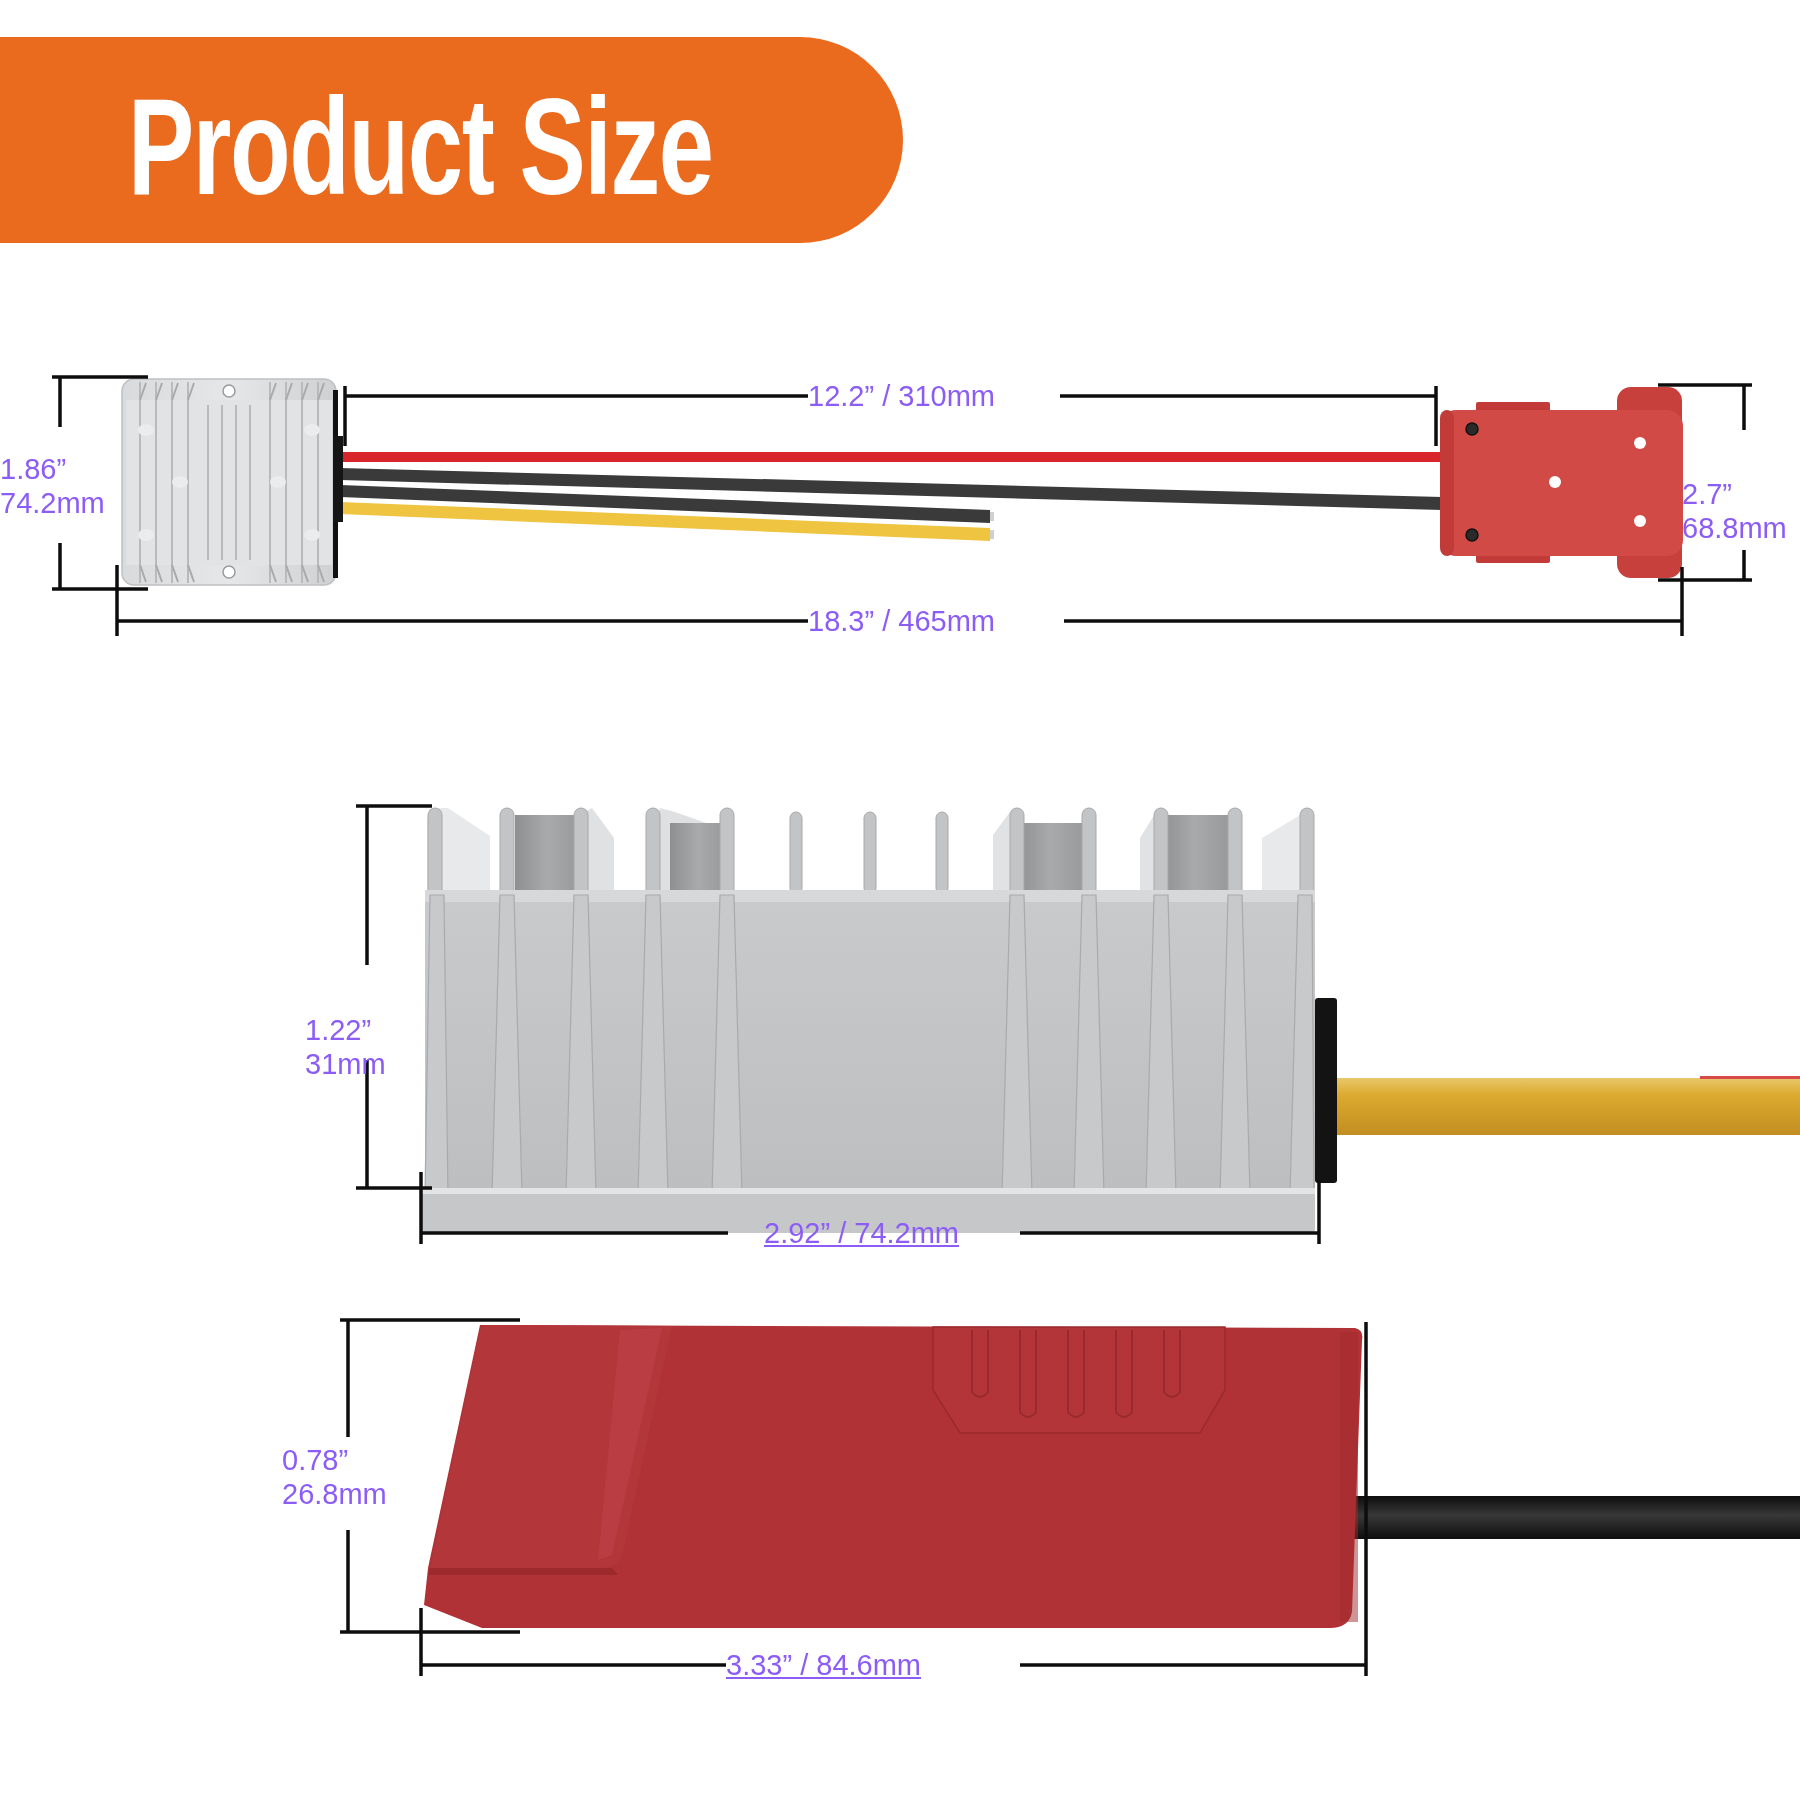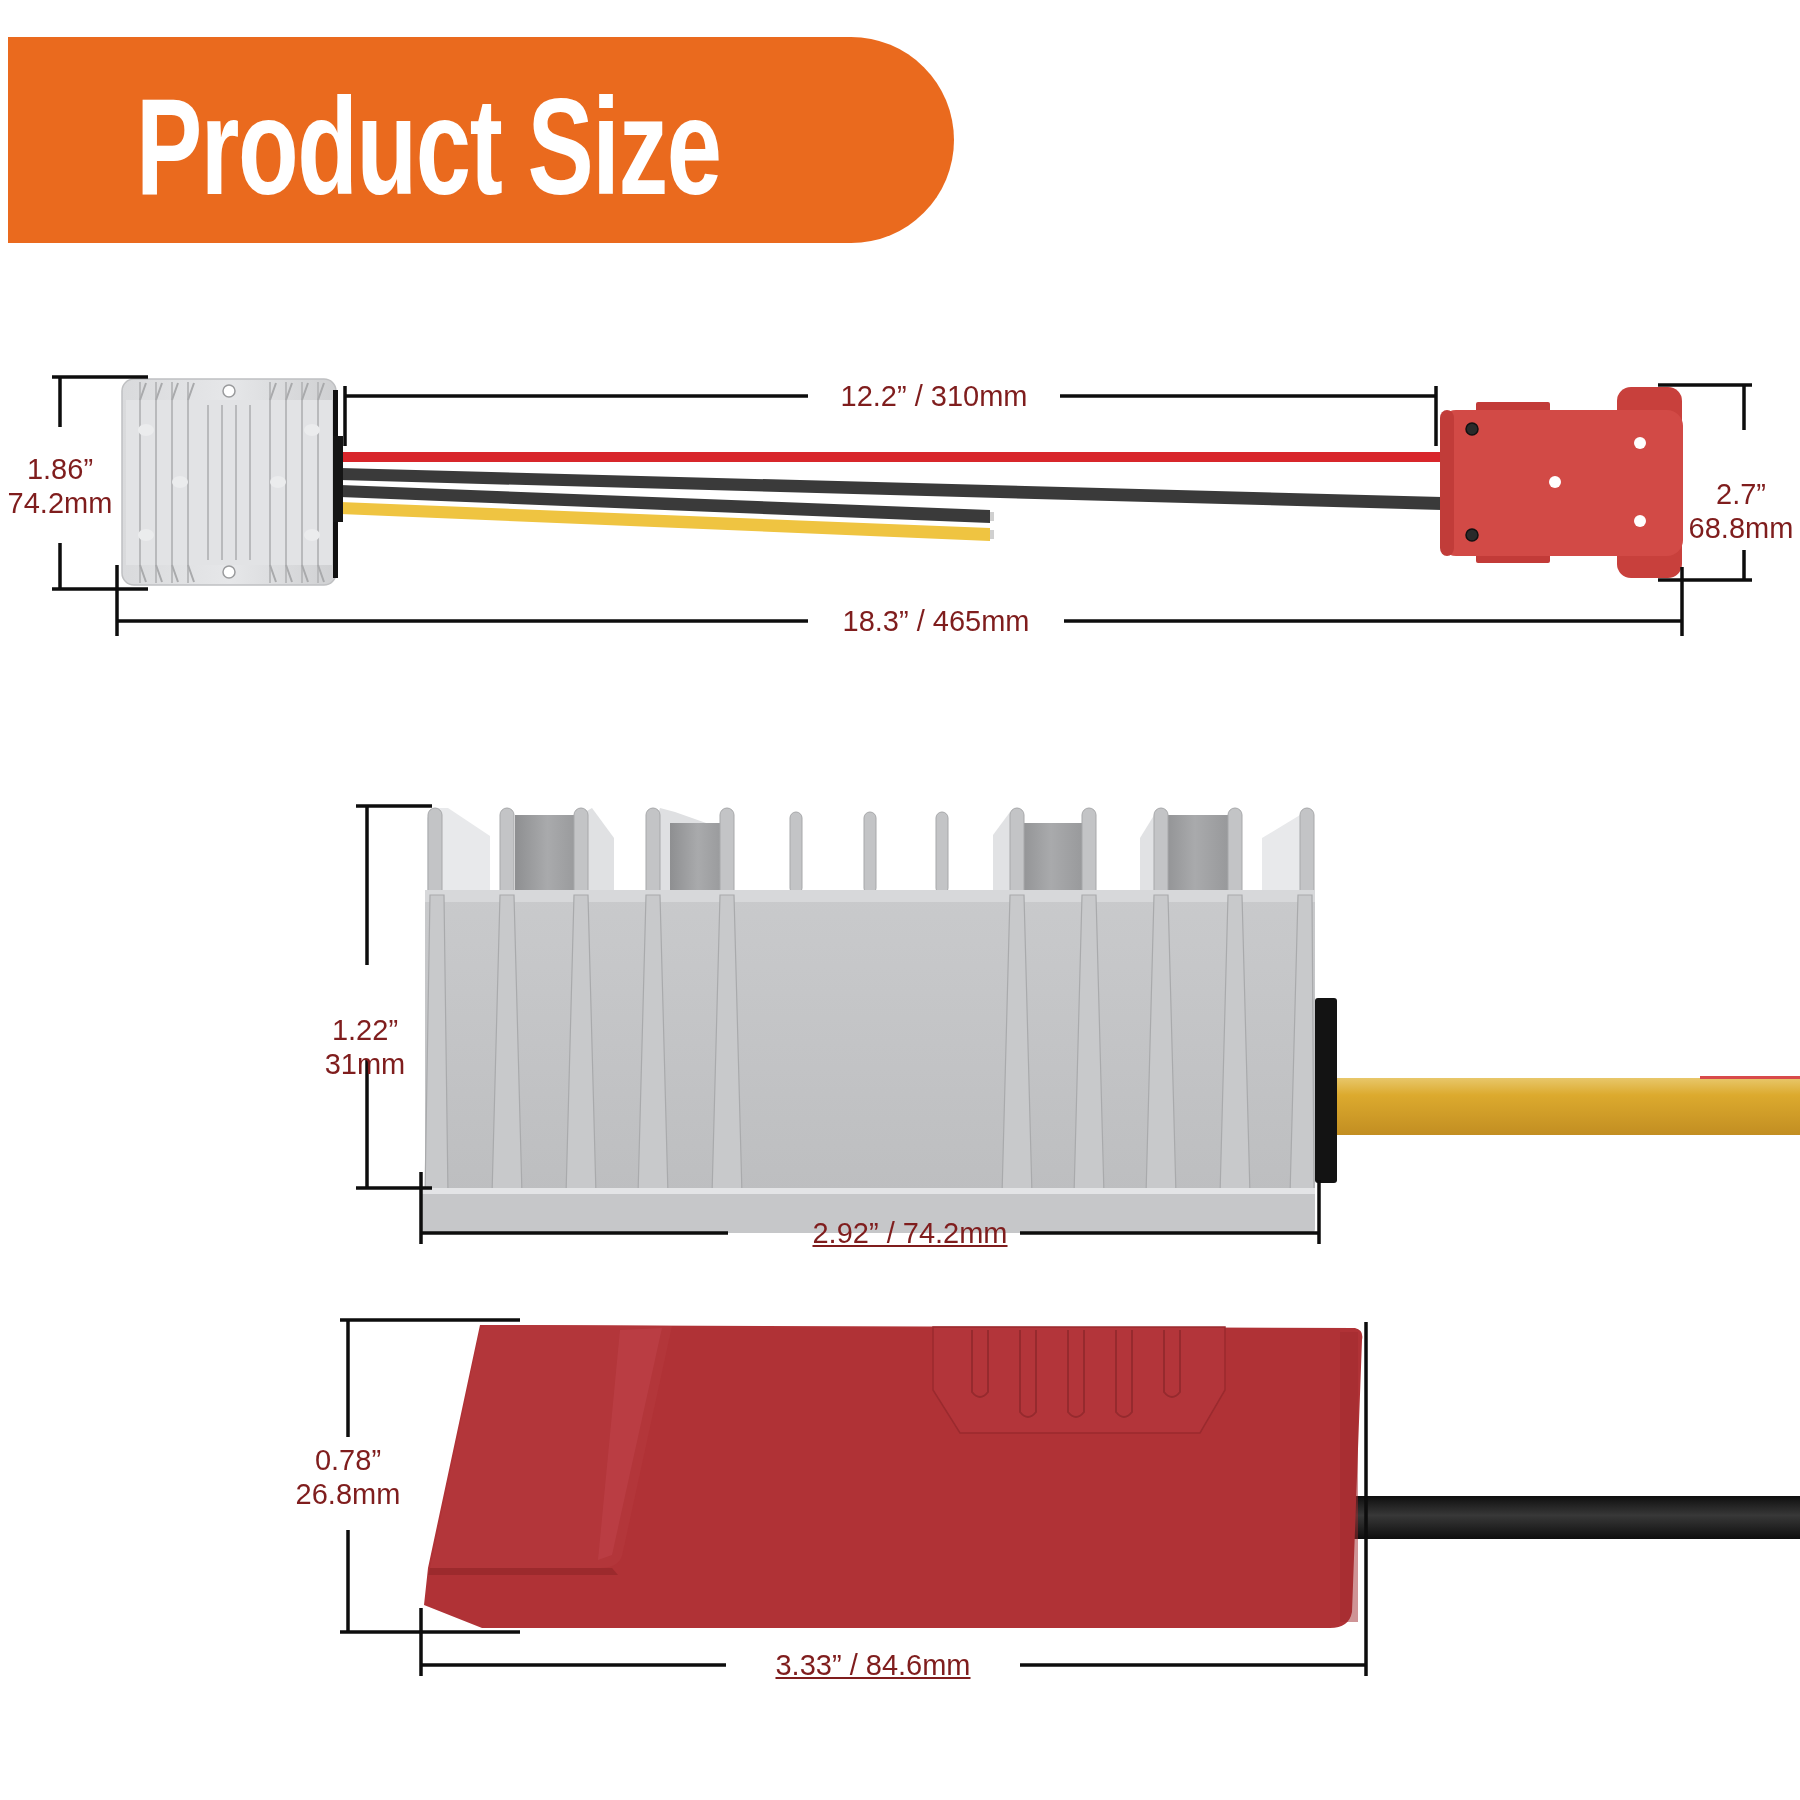--- a/index.html
+++ b/index.html
@@ -1,26 +1,26 @@
 <!DOCTYPE html>
 <html><head>
   <meta charset="utf-8">
   <style>
     html, body { margin: 0; padding: 0; background: #ffffff; }
     body { width: 1800px; height: 1800px; position: relative; overflow: hidden;
            font-family: "Liberation Sans", "DejaVu Sans", sans-serif; color: #111; }
     .abs { position: absolute; }
-    .banner { left: 8px; top: 37px; width: 903px; height: 206px; background: #ea6a1e;
-              border-radius: 0 103px 103px 0; padding-left: 43px; }
+    .banner { left: 0; top: 37px; width: 903px; height: 206px; background: #ea6a1e;
+              border-radius: 0 103px 103px 0; }
     .banner-title { position: absolute; left: 128px; top: 40px; color: #fff;
                     font-family: "Liberation Sans", sans-serif; font-weight: bold;
                     font-size: 138px; line-height: 138px; letter-spacing: -2px;
                     transform: scaleX(0.72); transform-origin: left top; white-space: nowrap; }
-    .dim-text { position: absolute; font-size: 29px; line-height: 34px; color: #7f1d1d;
-                white-space: nowrap; text-align: center; }
+    .dim-text { position: absolute; font-size: 29px; line-height: 34px; color: #8b5cf6;
+                white-space: nowrap; }
     svg { position: absolute; left: 0; top: 0; }
   </style>
 </head>
 <body>
 
 <div class="abs banner">
   <div class="banner-title">Product Size</div>
 </div>
 
 <svg width="1800" height="1800" viewBox="0 0 1800 1800">

